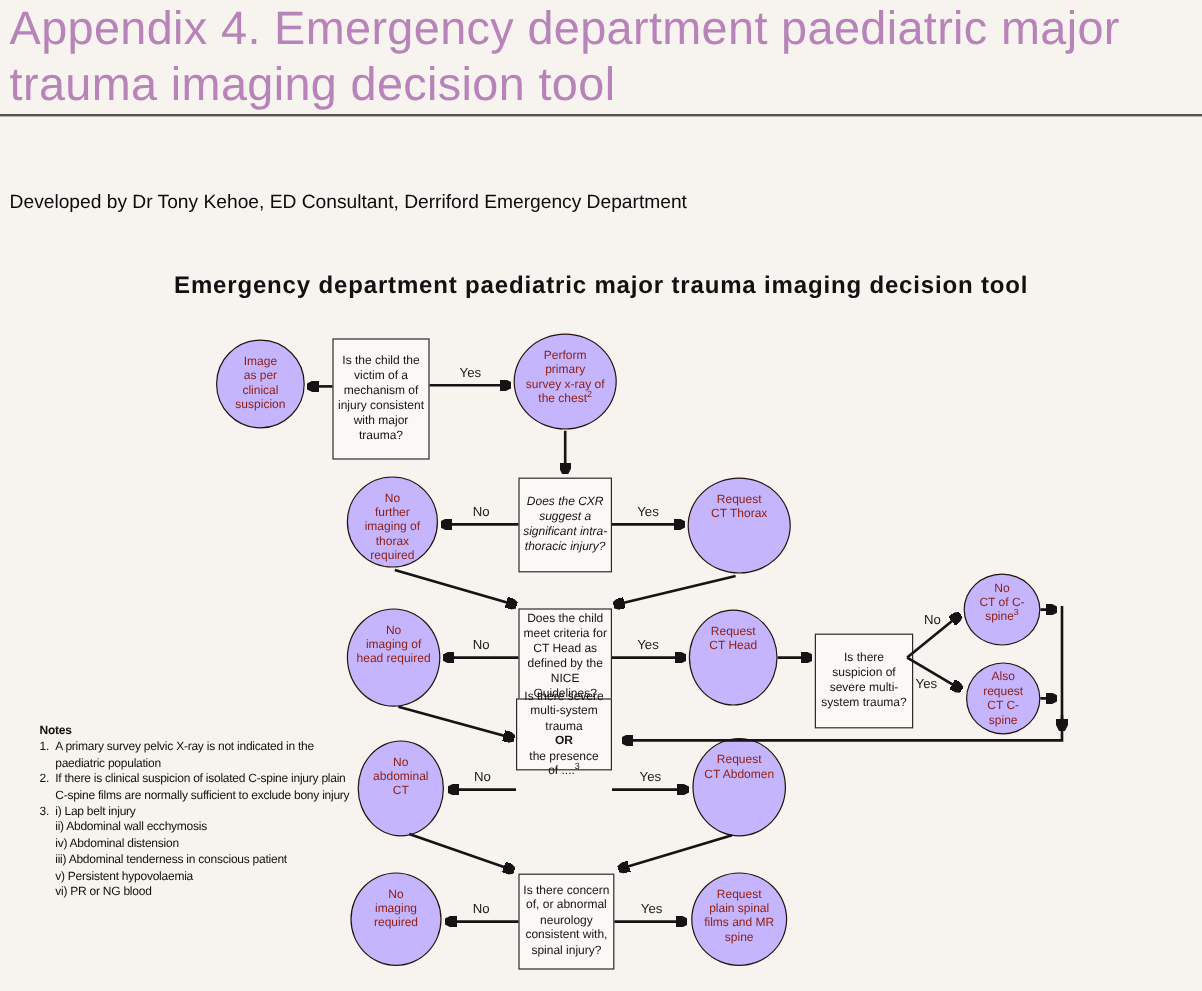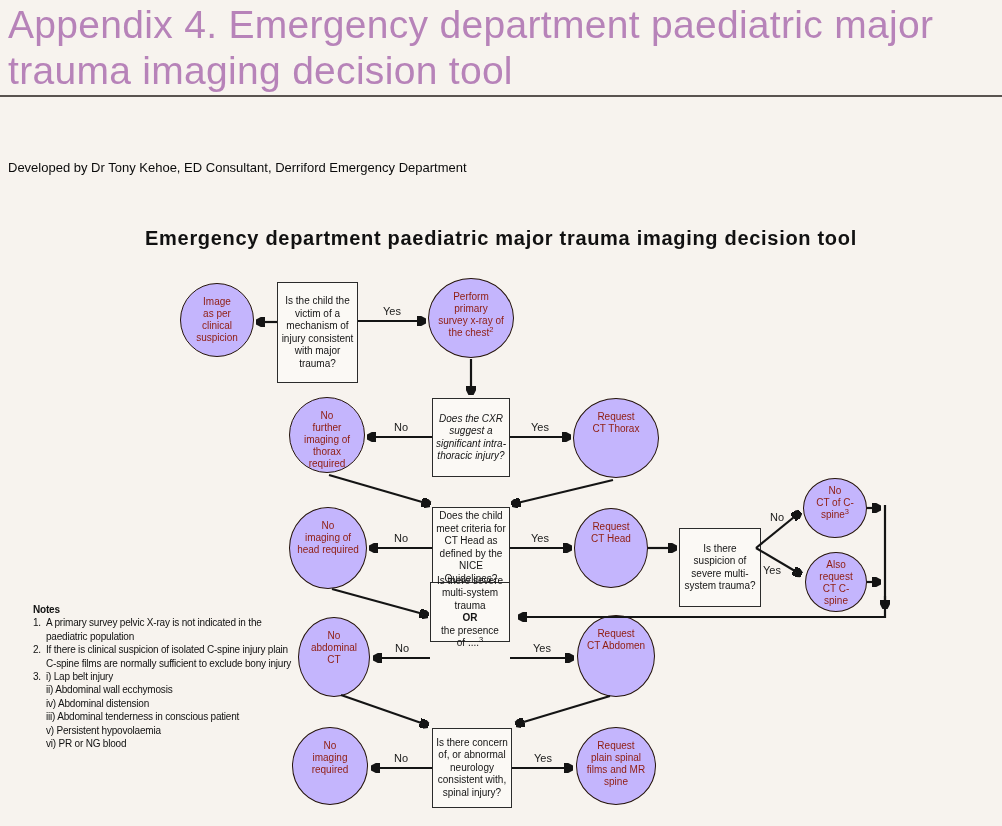--- a/index.html
+++ b/index.html
@@ -3,21 +3,21 @@
 <meta charset="utf-8">
 <style>
   html,body{margin:0;padding:0;}
   body{font-family:"Liberation Sans", sans-serif; background:#f7f3ee;}
   #page{position:relative; width:1002px; height:826px; background:#f7f3ee; overflow:hidden;}
 
   
   .main-title{position:absolute; left:8px; top:2px; width:990px;
     font-size:39px; line-height:46px; letter-spacing:0.3px; color:#b783b9; font-weight:400;}
   .title-rule{position:absolute; left:0; top:95px; width:1002px; height:2px; background:#59534f;}
-  .byline{position:absolute; left:8px; top:160px; font-size:13px; color:#0b0b0b;}
+  .byline{position:absolute; left:8px; top:160px; font-size:16px; color:#0b0b0b;}
   .flow-title{position:absolute; left:0; top:227px; width:1002px; text-align:center;
     font-size:20px; font-weight:bold; letter-spacing:0.7px; color:#111;}
 
   
   .circ{position:absolute; background:#c4b5fd; border:1.5px solid #24130a; border-radius:50%;
     color:#8f1c0f; display:flex; justify-content:center; align-items:flex-start; text-align:center;
     font-size:10px; line-height:12px; z-index:2; box-sizing:border-box;}
   .circ .circ-label{display:block; padding-top:12px; white-space:pre;}
   .circ.small .circ-label{padding-top:6px;}
   .qbox{position:absolute; background:#fbf9f5; border:1.5px solid #2b2b2b; color:#141414;

